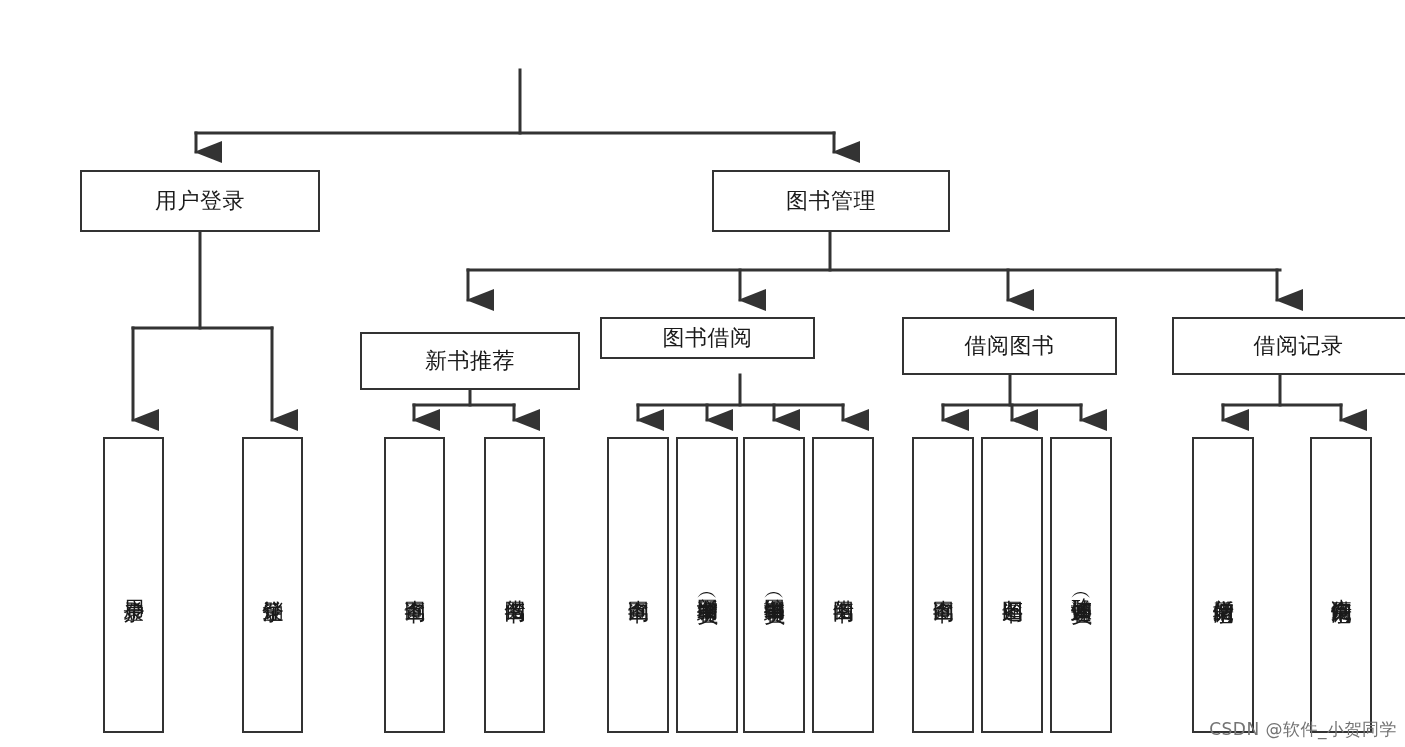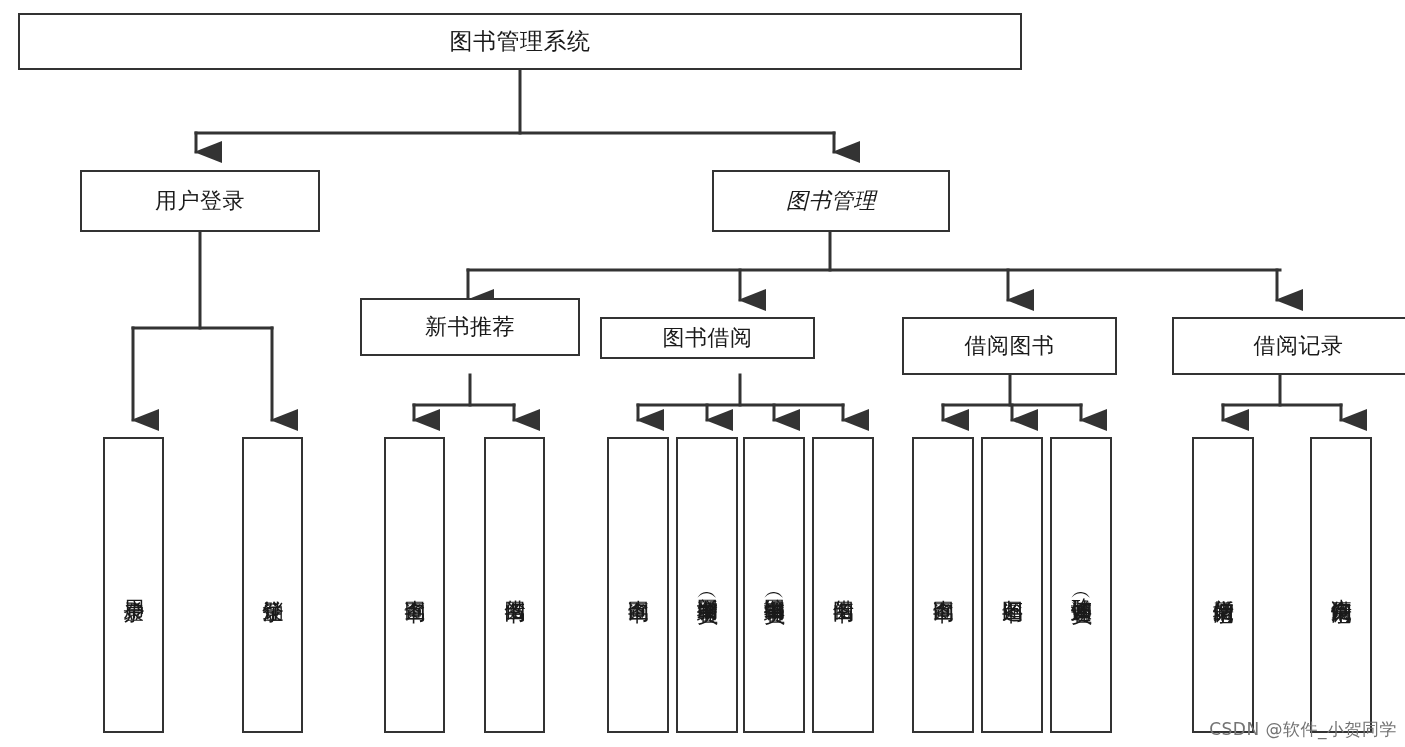--- a/index.html
+++ b/index.html
@@ -128,33 +128,30 @@
       <path d="M 1012 405 L 1012 420" marker-end="url(#arrowdown)"></path>
       <path d="M 1081 405 L 1081 420" marker-end="url(#arrowdown)"></path>
 
       <path d="M 1280 375 L 1280 405"></path>
       <path d="M 1223 405 L 1341 405"></path>
       <path d="M 1223 405 L 1223 420" marker-end="url(#arrowdown)"></path>
       <path d="M 1341 405 L 1341 420" marker-end="url(#arrowdown)"></path>
     </g>
   </svg>
 
-  <div class="node horizontal root" style="left:18px; top:13px; width:1004px; height:57px;">
-    <span class="node-label">图书管理系统</span>
-  </div>
 
   <div class="node horizontal" style="left:80px; top:170px; width:240px; height:62px;">
     <span class="node-label">用户登录</span>
   </div>
 
-  <div class="node horizontal" style="left:712px; top:170px; width:238px; height:62px;font-style:italic;">
+  <div class="node horizontal" style="left:712px; top:170px; width:238px; height:62px;">
     <span class="node-label">图书管理</span>
   </div>
 
-  <div class="node horizontal" style="left:360px; top:298px; width:220px; height:58px;justify-content:center;">
+  <div class="node horizontal" style="left:360px; top:332px; width:220px; height:58px;justify-content:center;">
     <span class="node-label">新书推荐</span>
   </div>
 
   <div class="node horizontal" style="left:600px; top:317px; width:215px; height:42px;">
     <span class="node-label">图书借阅</span>
   </div>
 
   <div class="node horizontal" style="left:902px; top:317px; width:215px; height:58px;">
     <span class="node-label">借阅图书</span>
   </div>

